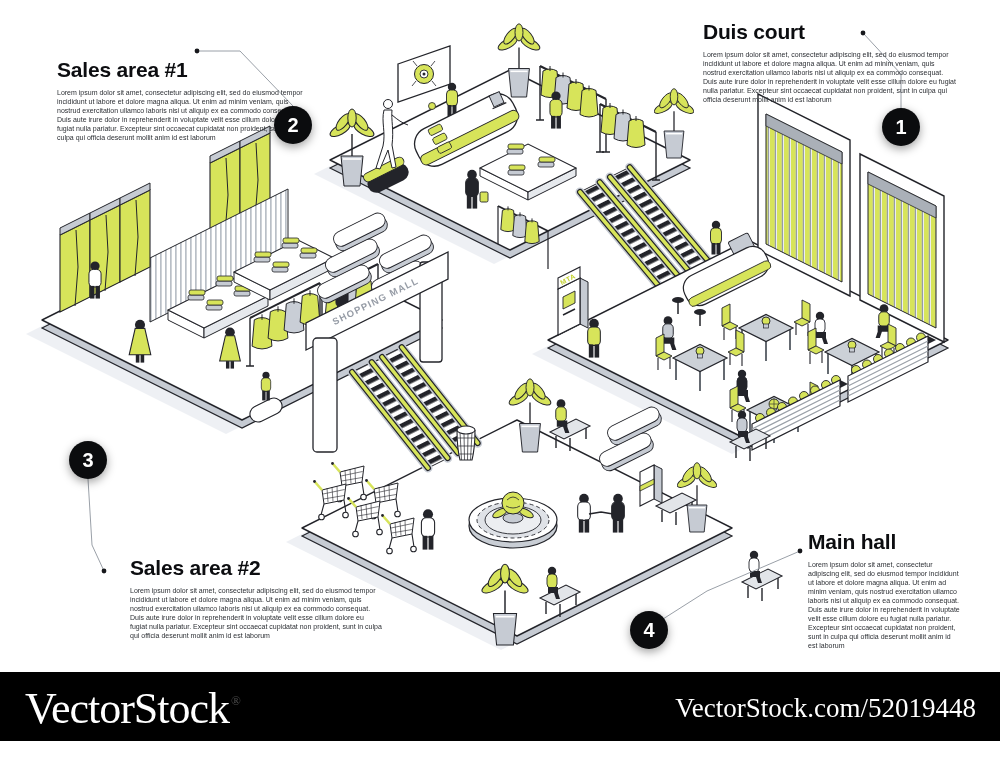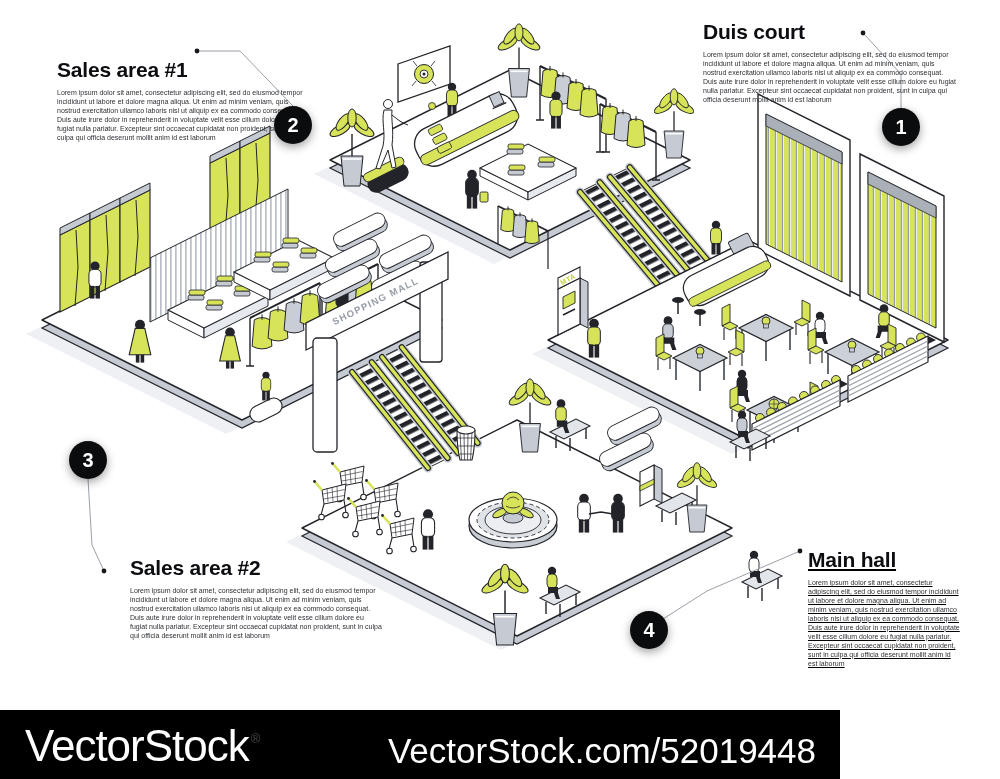--- a/index.html
+++ b/index.html
@@ -5,24 +5,24 @@
   html,body{margin:0;padding:0;background:#fff;}
   #stage{position:relative;width:1000px;height:779px;background:#fff;overflow:hidden;
          font-family:"Liberation Sans",sans-serif;}
   #scene{position:absolute;left:0;top:0;}
   .ann{position:absolute;z-index:4;}
   .ann h2{margin:0 0 7px 0;font-size:21px;font-weight:bold;color:#0c0d10;letter-spacing:-0.2px;}
   .ann p{margin:0;font-size:7px;line-height:1.28;color:#2c2f34;}
   .callout{position:absolute;z-index:5;width:38px;height:38px;border-radius:50%;background:#0b0c0e;
            color:#fff;font-size:20px;font-weight:bold;text-align:center;line-height:38px;
            box-shadow:0 3px 10px rgba(0,0,0,.38);}
-  #footer{position:absolute;left:0;top:710px;width:840px;height:69px;background:#000;z-index:6;}
+  #footer{position:absolute;left:0;top:672px;width:1000px;height:69px;background:#000;z-index:6;font-family:Liberation Serif, serif;}
   #brand{position:absolute;left:25px;top:11px;color:#fff;font-size:44px;letter-spacing:-1px;}
   #brand sup{font-size:13px;color:#4a4a4a;vertical-align:18px;margin-left:2px;}
-  #fx-url{position:absolute;right:24px;top:21px;color:#fff;font-size:35px;letter-spacing:0;}
+  #fx-url{position:absolute;right:24px;top:21px;color:#fff;font-size:27px;letter-spacing:0;}
 </style>
 </head>
 <body>
 
 <div id="stage">
 
 <svg id="scene" width="1000" height="710" viewBox="0 0 1000 710">
 <defs>
   <pattern id="p-steps" width="9" height="9" patternUnits="userSpaceOnUse" patternTransform="rotate(-26.5)">
     <rect width="9" height="9" fill="#fff"></rect>
@@ -472,21 +472,21 @@
   <p>Lorem ipsum dolor sit amet, consectetur adipiscing elit, sed do eiusmod tempor incididunt ut labore et dolore magna aliqua. Ut enim ad minim veniam, quis nostrud exercitation ullamco laboris nisi ut aliquip ex ea commodo consequat. Duis aute irure dolor in reprehenderit in voluptate velit esse cillum dolore eu fugiat nulla pariatur. Excepteur sint occaecat cupidatat non proident, sunt in culpa qui officia deserunt mollit anim id est laborum</p>
 </div>
 <div class="ann" style="left:703px;top:20px;width:253px;">
   <h2>Duis court</h2>
   <p>Lorem ipsum dolor sit amet, consectetur adipiscing elit, sed do eiusmod tempor incididunt ut labore et dolore magna aliqua. Ut enim ad minim veniam, quis nostrud exercitation ullamco laboris nisi ut aliquip ex ea commodo consequat. Duis aute irure dolor in reprehenderit in voluptate velit esse cillum dolore eu fugiat nulla pariatur. Excepteur sint occaecat cupidatat non proident, sunt in culpa qui officia deserunt mollit anim id est laborum</p>
 </div>
 <div class="ann" style="left:118px;top:556px;width:252px;margin-left:12px;">
   <h2>Sales area #2</h2>
   <p>Lorem ipsum dolor sit amet, consectetur adipiscing elit, sed do eiusmod tempor incididunt ut labore et dolore magna aliqua. Ut enim ad minim veniam, quis nostrud exercitation ullamco laboris nisi ut aliquip ex ea commodo consequat. Duis aute irure dolor in reprehenderit in voluptate velit esse cillum dolore eu fugiat nulla pariatur. Excepteur sint occaecat cupidatat non proident, sunt in culpa qui officia deserunt mollit anim id est laborum</p>
 </div>
-<div class="ann" style="left:808px;top:548px;width:153px;text-decoration:underline;">
+<div class="ann" style="left:808px;top:530px;width:153px;">
   <h2>Main hall</h2>
   <p>Lorem ipsum dolor sit amet, consectetur adipiscing elit, sed do eiusmod tempor incididunt ut labore et dolore magna aliqua. Ut enim ad minim veniam, quis nostrud exercitation ullamco laboris nisi ut aliquip ex ea commodo consequat. Duis aute irure dolor in reprehenderit in voluptate velit esse cillum dolore eu fugiat nulla pariatur. Excepteur sint occaecat cupidatat non proident, sunt in culpa qui officia deserunt mollit anim id est laborum</p>
 </div>
 
 <div class="callout" style="left:882px;top:108px;">1</div>
 <div class="callout" style="left:274px;top:106px;">2</div>
 <div class="callout" style="left:69px;top:441px;">3</div>
 <div class="callout" style="left:630px;top:611px;">4</div>
 
 <div id="footer">

